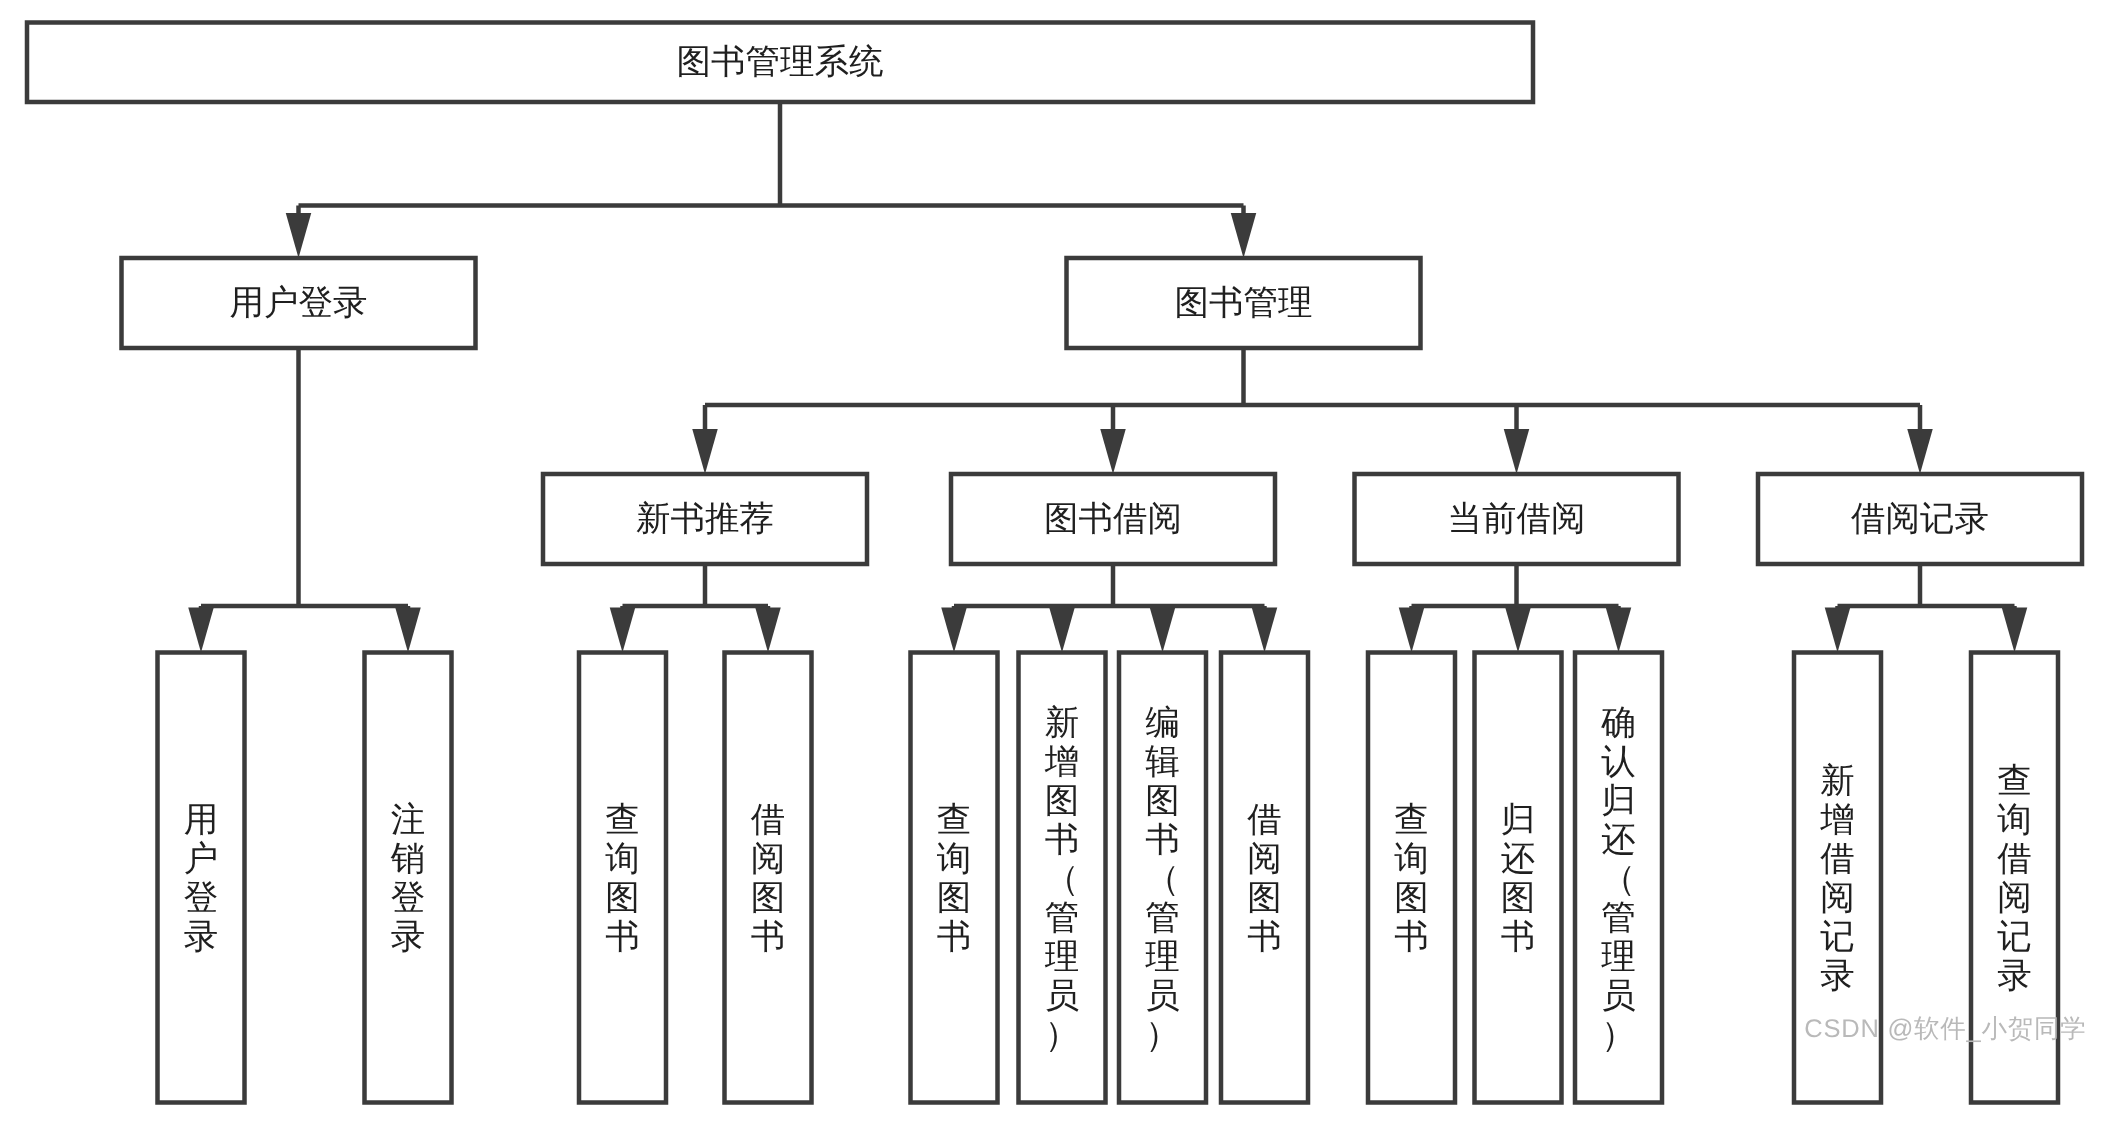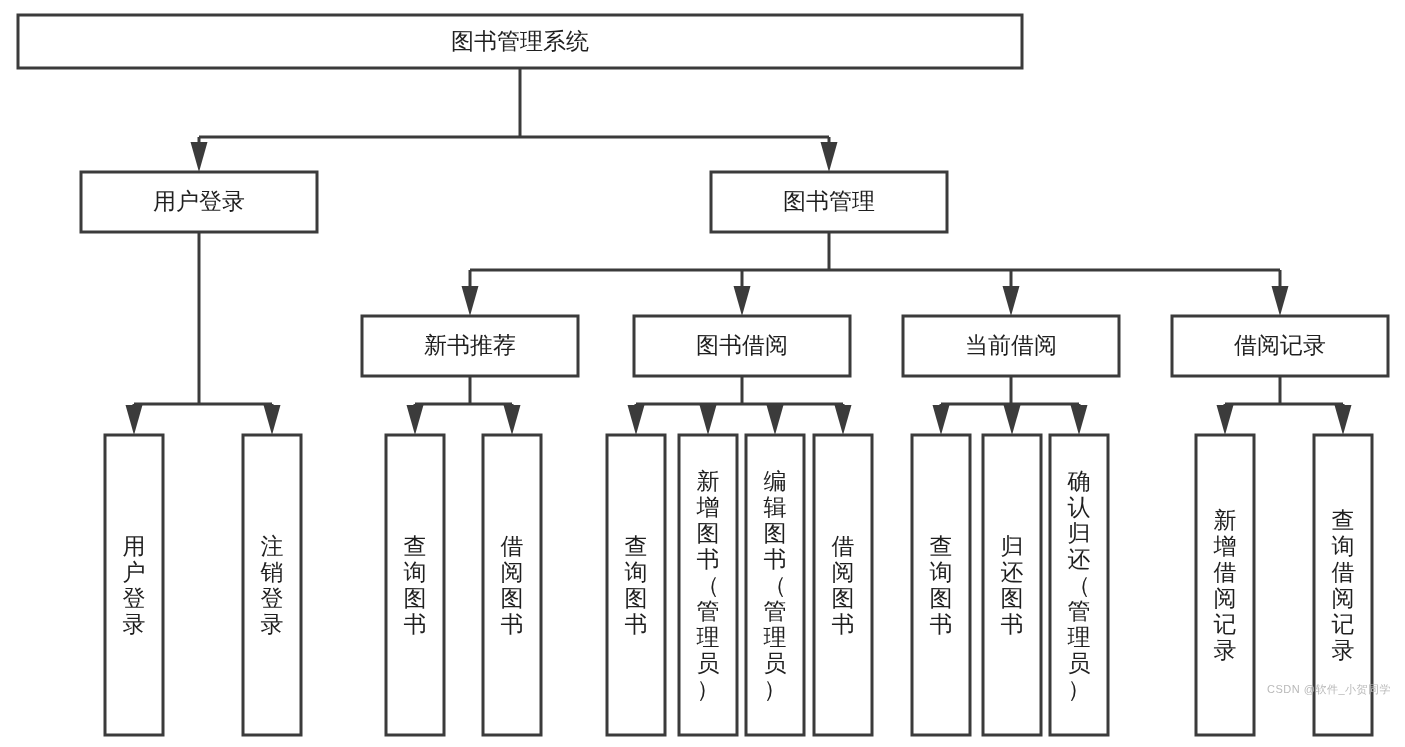--- a/index.html
+++ b/index.html
@@ -48,21 +48,21 @@
     font-size: 23px;
     fill: #1f1f1f;
     text-anchor: middle;
     dominant-baseline: middle;
   }
   .watermark {
     position: absolute;
     right: 14px;
     bottom: 6px;
     font-family: "Liberation Sans", "DejaVu Sans", sans-serif;
-    font-size: 11px;
+    font-size: 17px;
     color: #b9b9b9;
     letter-spacing: 0.5px;
     user-select: none;
     pointer-events: none;
   }
 </style>
 </head>
 <body>
 
 <div id="diagram-root">

